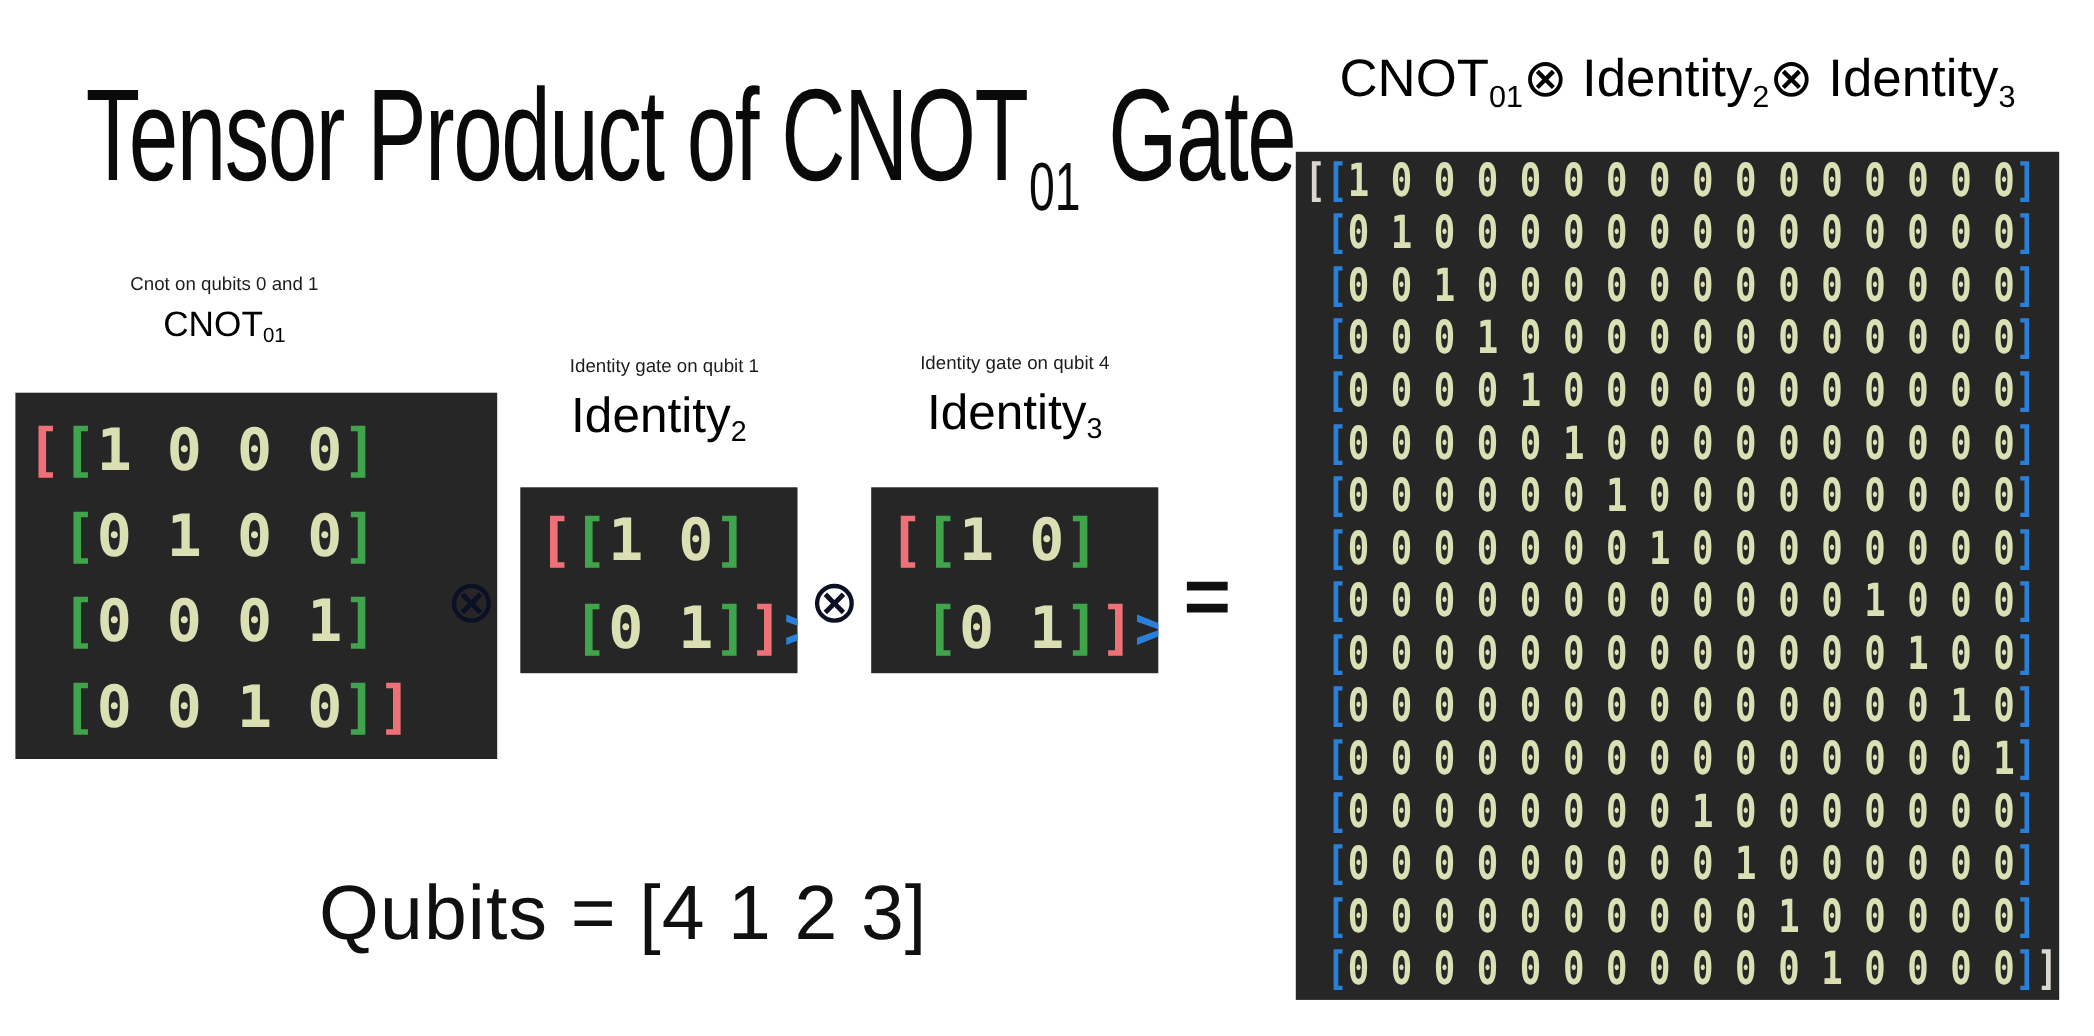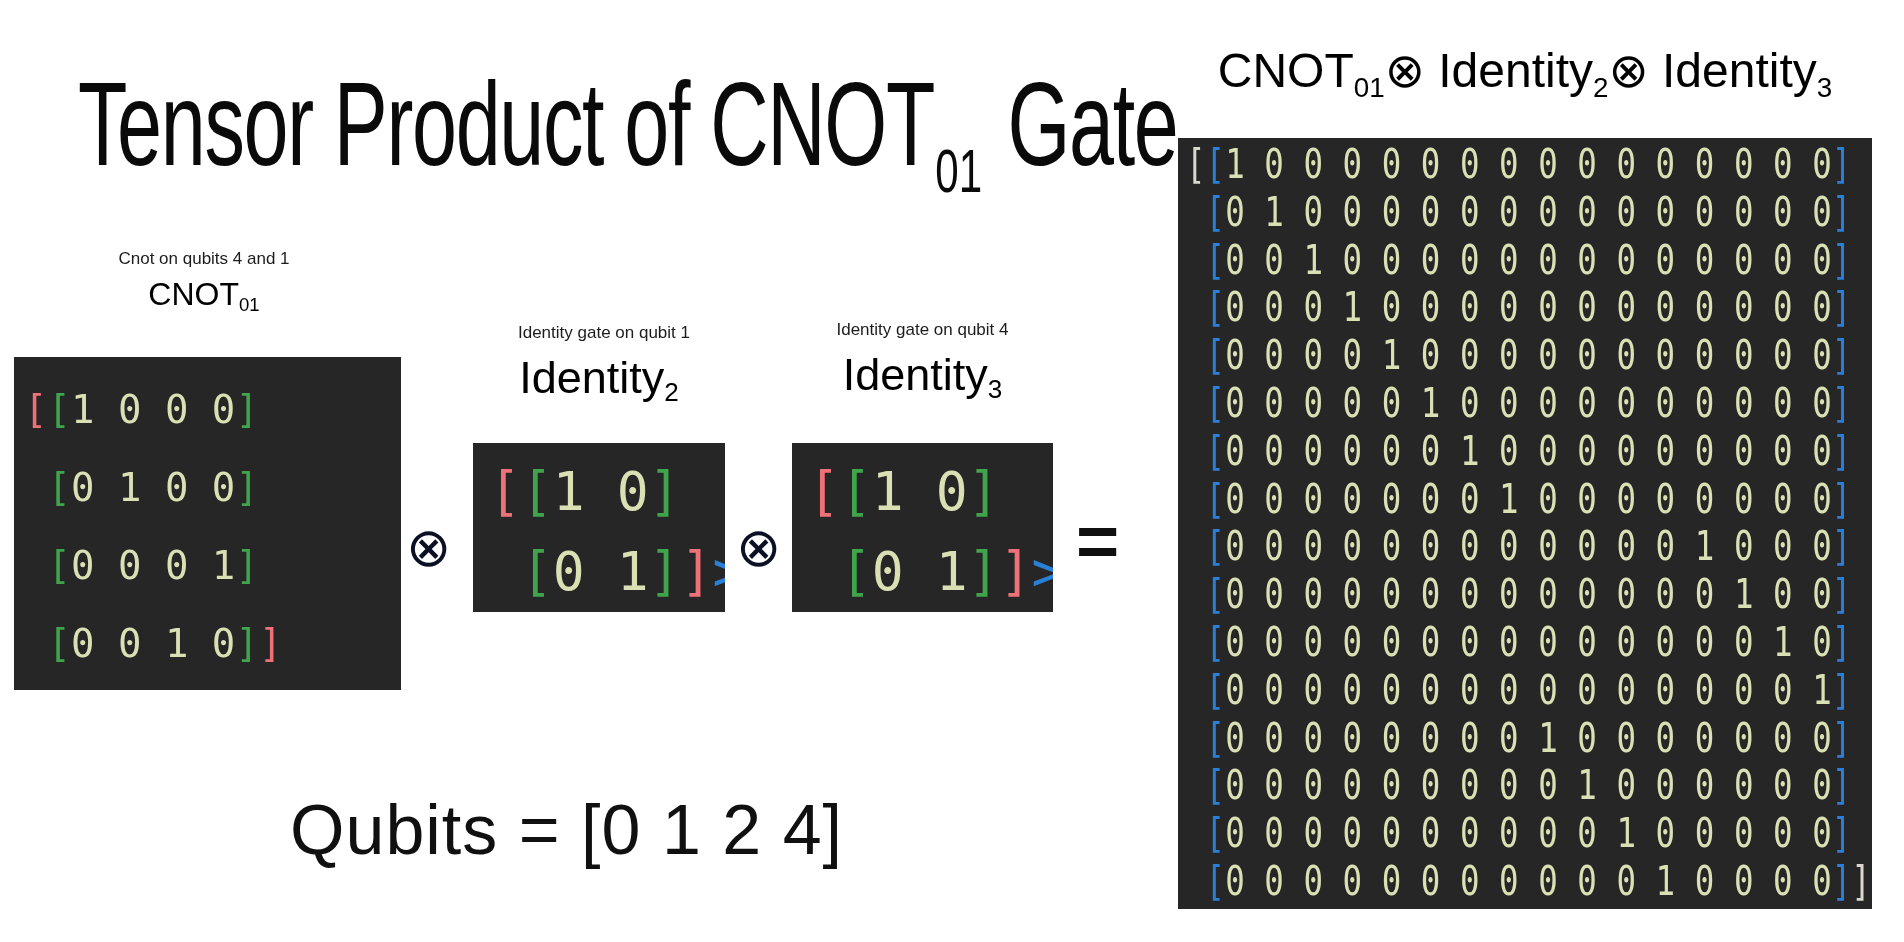--- a/index.html
+++ b/index.html
@@ -22,55 +22,55 @@
   #cap-cnot{left:14px;top:249px;width:380px;}
   #cap-id2{left:478px;top:323px;width:252px;}
   #head-id2{left:473px;top:352px;width:252px;font-size:45px;}
   #cap-id3{left:792px;top:320px;width:261px;}
   #head-id3{left:792px;top:349px;width:261px;font-size:45px;}
   #head-result{left:1178px;top:42px;width:694px;font-size:48px;}
   #head-result .sub{top:0.36em;}
   
   .term{
     position:absolute;background:#262626;box-sizing:border-box;overflow:hidden;
-    font-family:"DejaVu Sans Mono","Liberation Mono",monospace;white-space:pre;
+    font-family:"DejaVu Sans Mono","Liberation Mono",monospace;white-space:pre;font-weight:bold;
   }
   .mrow{display:block;}
-  #box-cnot{left:14px;top:357px;width:387px;height:333px;font-size:39px;line-height:78px;padding:14px 0 0 10px;}
+  #box-cnot{left:14px;top:357px;width:438px;height:333px;font-size:53px;line-height:78px;padding:14px 0 0 10px;}
   #box-id2{left:473px;top:443px;width:252px;height:169px;font-size:53px;line-height:80px;padding:9px 0 0 16px;}
   #box-id3{left:792px;top:443px;width:261px;height:169px;font-size:53px;line-height:80px;padding:9px 0 0 16px;}
   #box-result{left:1178px;top:138px;width:694px;height:771px;font-size:32.5px;line-height:47.8px;padding:3px 0 0 8px;}
   #box-result .mrow{transform:scaleY(1.28);}
   
   .tensor{position:absolute;font-size:54px;line-height:1;color:#0c1024;}
   #tensor-1{left:406px;top:520px;}
   #tensor-2{left:736px;top:520px;}
   #equals{position:absolute;left:1076px;top:505px;font-size:74px;line-height:1;font-weight:700;color:#101010;}
   
   #qubits{position:absolute;left:290px;top:795px;font-size:70px;line-height:1;color:#101010;letter-spacing:1px;white-space:nowrap;}
 </style>
 </head>
 <body>
 
 <div class="title"><span>Tensor Product of CNOT</span><span class="sub">01</span><span> Gate</span></div>
 
-<div class="cap" id="cap-cnot">Cnot on qubits 4 and 1</div>
+<div class="cap" id="cap-cnot">Cnot on qubits 0 and 1</div>
 <div class="gatehead" id="head-cnot"><span>CNOT</span><span class="sub">01</span></div>
 <div class="term" id="box-cnot"><div class="mrow"><span style="color: rgb(239, 113, 120);">[</span><span style="color: rgb(63, 164, 76);">[</span><span style="color: rgb(218, 223, 180);">1 0 0 0</span><span style="color: rgb(63, 164, 76);">]</span></div><div class="mrow"><span>&nbsp;</span><span style="color: rgb(63, 164, 76);">[</span><span style="color: rgb(218, 223, 180);">0 1 0 0</span><span style="color: rgb(63, 164, 76);">]</span></div><div class="mrow"><span>&nbsp;</span><span style="color: rgb(63, 164, 76);">[</span><span style="color: rgb(218, 223, 180);">0 0 0 1</span><span style="color: rgb(63, 164, 76);">]</span></div><div class="mrow"><span>&nbsp;</span><span style="color: rgb(63, 164, 76);">[</span><span style="color: rgb(218, 223, 180);">0 0 1 0</span><span style="color: rgb(63, 164, 76);">]</span><span style="color: rgb(239, 113, 120);">]</span></div></div>
 
 <div class="tensor" id="tensor-1">⊗</div>
 
 <div class="cap" id="cap-id2">Identity gate on qubit 1</div>
 <div class="gatehead" id="head-id2"><span>Identity</span><span class="sub">2</span></div>
 <div class="term" id="box-id2"><div class="mrow"><span style="color: rgb(239, 113, 120);">[</span><span style="color: rgb(63, 164, 76);">[</span><span style="color: rgb(218, 223, 180);">1 0</span><span style="color: rgb(63, 164, 76);">]</span></div><div class="mrow"><span>&nbsp;</span><span style="color: rgb(63, 164, 76);">[</span><span style="color: rgb(218, 223, 180);">0 1</span><span style="color: rgb(63, 164, 76);">]</span><span style="color: rgb(239, 113, 120);">]</span><span style="color: rgb(42, 128, 216);">&gt;</span></div></div>
 
 <div class="tensor" id="tensor-2">⊗</div>
 
 <div class="cap" id="cap-id3">Identity gate on qubit 4</div>
 <div class="gatehead" id="head-id3"><span>Identity</span><span class="sub">3</span></div>
 <div class="term" id="box-id3"><div class="mrow"><span style="color: rgb(239, 113, 120);">[</span><span style="color: rgb(63, 164, 76);">[</span><span style="color: rgb(218, 223, 180);">1 0</span><span style="color: rgb(63, 164, 76);">]</span></div><div class="mrow"><span>&nbsp;</span><span style="color: rgb(63, 164, 76);">[</span><span style="color: rgb(218, 223, 180);">0 1</span><span style="color: rgb(63, 164, 76);">]</span><span style="color: rgb(239, 113, 120);">]</span><span style="color: rgb(42, 128, 216);">&gt;</span></div></div>
 
 <div id="equals">=</div>
 
 <div class="gatehead" id="head-result"><span>CNOT</span><span class="sub">01</span><span>⊗ Identity</span><span class="sub">2</span><span>⊗ Identity</span><span class="sub">3</span></div>
 <div class="term" id="box-result"><div class="mrow"><span style="color: rgb(219, 215, 207);">[</span><span style="color: rgb(42, 128, 216);">[</span><span style="color: rgb(218, 223, 180);">1 0 0 0 0 0 0 0 0 0 0 0 0 0 0 0</span><span style="color: rgb(42, 128, 216);">]</span></div><div class="mrow"><span>&nbsp;</span><span style="color: rgb(42, 128, 216);">[</span><span style="color: rgb(218, 223, 180);">0 1 0 0 0 0 0 0 0 0 0 0 0 0 0 0</span><span style="color: rgb(42, 128, 216);">]</span></div><div class="mrow"><span>&nbsp;</span><span style="color: rgb(42, 128, 216);">[</span><span style="color: rgb(218, 223, 180);">0 0 1 0 0 0 0 0 0 0 0 0 0 0 0 0</span><span style="color: rgb(42, 128, 216);">]</span></div><div class="mrow"><span>&nbsp;</span><span style="color: rgb(42, 128, 216);">[</span><span style="color: rgb(218, 223, 180);">0 0 0 1 0 0 0 0 0 0 0 0 0 0 0 0</span><span style="color: rgb(42, 128, 216);">]</span></div><div class="mrow"><span>&nbsp;</span><span style="color: rgb(42, 128, 216);">[</span><span style="color: rgb(218, 223, 180);">0 0 0 0 1 0 0 0 0 0 0 0 0 0 0 0</span><span style="color: rgb(42, 128, 216);">]</span></div><div class="mrow"><span>&nbsp;</span><span style="color: rgb(42, 128, 216);">[</span><span style="color: rgb(218, 223, 180);">0 0 0 0 0 1 0 0 0 0 0 0 0 0 0 0</span><span style="color: rgb(42, 128, 216);">]</span></div><div class="mrow"><span>&nbsp;</span><span style="color: rgb(42, 128, 216);">[</span><span style="color: rgb(218, 223, 180);">0 0 0 0 0 0 1 0 0 0 0 0 0 0 0 0</span><span style="color: rgb(42, 128, 216);">]</span></div><div class="mrow"><span>&nbsp;</span><span style="color: rgb(42, 128, 216);">[</span><span style="color: rgb(218, 223, 180);">0 0 0 0 0 0 0 1 0 0 0 0 0 0 0 0</span><span style="color: rgb(42, 128, 216);">]</span></div><div class="mrow"><span>&nbsp;</span><span style="color: rgb(42, 128, 216);">[</span><span style="color: rgb(218, 223, 180);">0 0 0 0 0 0 0 0 0 0 0 0 1 0 0 0</span><span style="color: rgb(42, 128, 216);">]</span></div><div class="mrow"><span>&nbsp;</span><span style="color: rgb(42, 128, 216);">[</span><span style="color: rgb(218, 223, 180);">0 0 0 0 0 0 0 0 0 0 0 0 0 1 0 0</span><span style="color: rgb(42, 128, 216);">]</span></div><div class="mrow"><span>&nbsp;</span><span style="color: rgb(42, 128, 216);">[</span><span style="color: rgb(218, 223, 180);">0 0 0 0 0 0 0 0 0 0 0 0 0 0 1 0</span><span style="color: rgb(42, 128, 216);">]</span></div><div class="mrow"><span>&nbsp;</span><span style="color: rgb(42, 128, 216);">[</span><span style="color: rgb(218, 223, 180);">0 0 0 0 0 0 0 0 0 0 0 0 0 0 0 1</span><span style="color: rgb(42, 128, 216);">]</span></div><div class="mrow"><span>&nbsp;</span><span style="color: rgb(42, 128, 216);">[</span><span style="color: rgb(218, 223, 180);">0 0 0 0 0 0 0 0 1 0 0 0 0 0 0 0</span><span style="color: rgb(42, 128, 216);">]</span></div><div class="mrow"><span>&nbsp;</span><span style="color: rgb(42, 128, 216);">[</span><span style="color: rgb(218, 223, 180);">0 0 0 0 0 0 0 0 0 1 0 0 0 0 0 0</span><span style="color: rgb(42, 128, 216);">]</span></div><div class="mrow"><span>&nbsp;</span><span style="color: rgb(42, 128, 216);">[</span><span style="color: rgb(218, 223, 180);">0 0 0 0 0 0 0 0 0 0 1 0 0 0 0 0</span><span style="color: rgb(42, 128, 216);">]</span></div><div class="mrow"><span>&nbsp;</span><span style="color: rgb(42, 128, 216);">[</span><span style="color: rgb(218, 223, 180);">0 0 0 0 0 0 0 0 0 0 0 1 0 0 0 0</span><span style="color: rgb(42, 128, 216);">]</span><span style="color: rgb(219, 215, 207);">]</span></div></div>
 
-<div id="qubits">Qubits = [0 1 2 4]</div>
+<div id="qubits">Qubits = [4 1 2 3]</div>
 
 </body></html>

